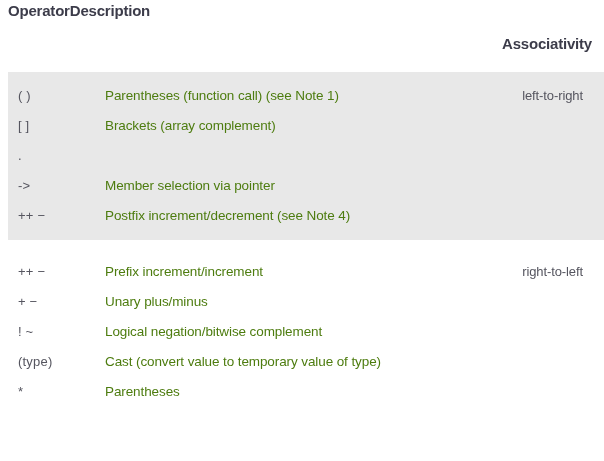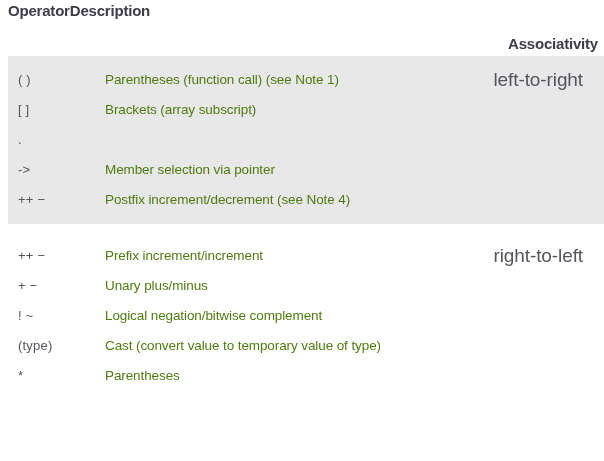--- a/index.html
+++ b/index.html
@@ -13,38 +13,38 @@
     position: relative;
     overflow: hidden;
     font-family: "Liberation Sans", "DejaVu Sans", sans-serif;
     color: #55555f;
     -webkit-font-smoothing: antialiased;
   }
 
   
   .thead {
     position: relative;
-    height: 56px;
+    height: 72px;
   }
   .thead-line1 {
     position: absolute;
     left: 8px;
     top: 2px;
     font-size: 15px;
     font-weight: bold;
     color: #3c3c4a;
     letter-spacing: -0.2px;
     white-space: nowrap;
   }
   .th-operator, .th-description {
     display: inline;
   }
   .thead-line2 {
     position: absolute;
-    right: 6px;
+    right: 12px;
     top: 35px;
     font-size: 15px;
     font-weight: bold;
     color: #3c3c4a;
     letter-spacing: -0.2px;
     white-space: nowrap;
   }
 
   
   .tbody {
@@ -90,21 +90,21 @@
   }
   .rowgroup.plain .cell-description {
     left: 105px;
   }
   .cell-assoc {
     position: absolute;
     left: 400px;
     width: 175px;
     top: 0;
     text-align: right;
-    font-size: 19px;
+    font-size: 13px;
     color: #55555f;
     letter-spacing: -0.1px;
   }
   .rowgroup.plain .cell-assoc {
     left: 408px;
   }
   .it {
   }
   .spacer-gap {
     height: 8px;
@@ -122,21 +122,21 @@
 
 <div class="tbody" id="tbody">
     <div class="rowgroup shaded">
       <div class="row">
         <div class="cell-operator">( )</div>
         <div class="cell-description">Parentheses (function call) (see Note 1)</div>
         <div class="cell-assoc">left-to-right</div>
       </div>
       <div class="row">
         <div class="cell-operator">[ ]</div>
-        <div class="cell-description">Brackets (array subscript)</div>
+        <div class="cell-description">Brackets (array complement)</div>
         <div class="cell-assoc"></div>
       </div>
       <div class="row">
         <div class="cell-operator">.</div>
         <div class="cell-assoc"></div>
       </div>
       <div class="row">
         <div class="cell-operator">-&gt;</div>
         <div class="cell-description">Member selection via pointer</div>
         <div class="cell-assoc"></div>

